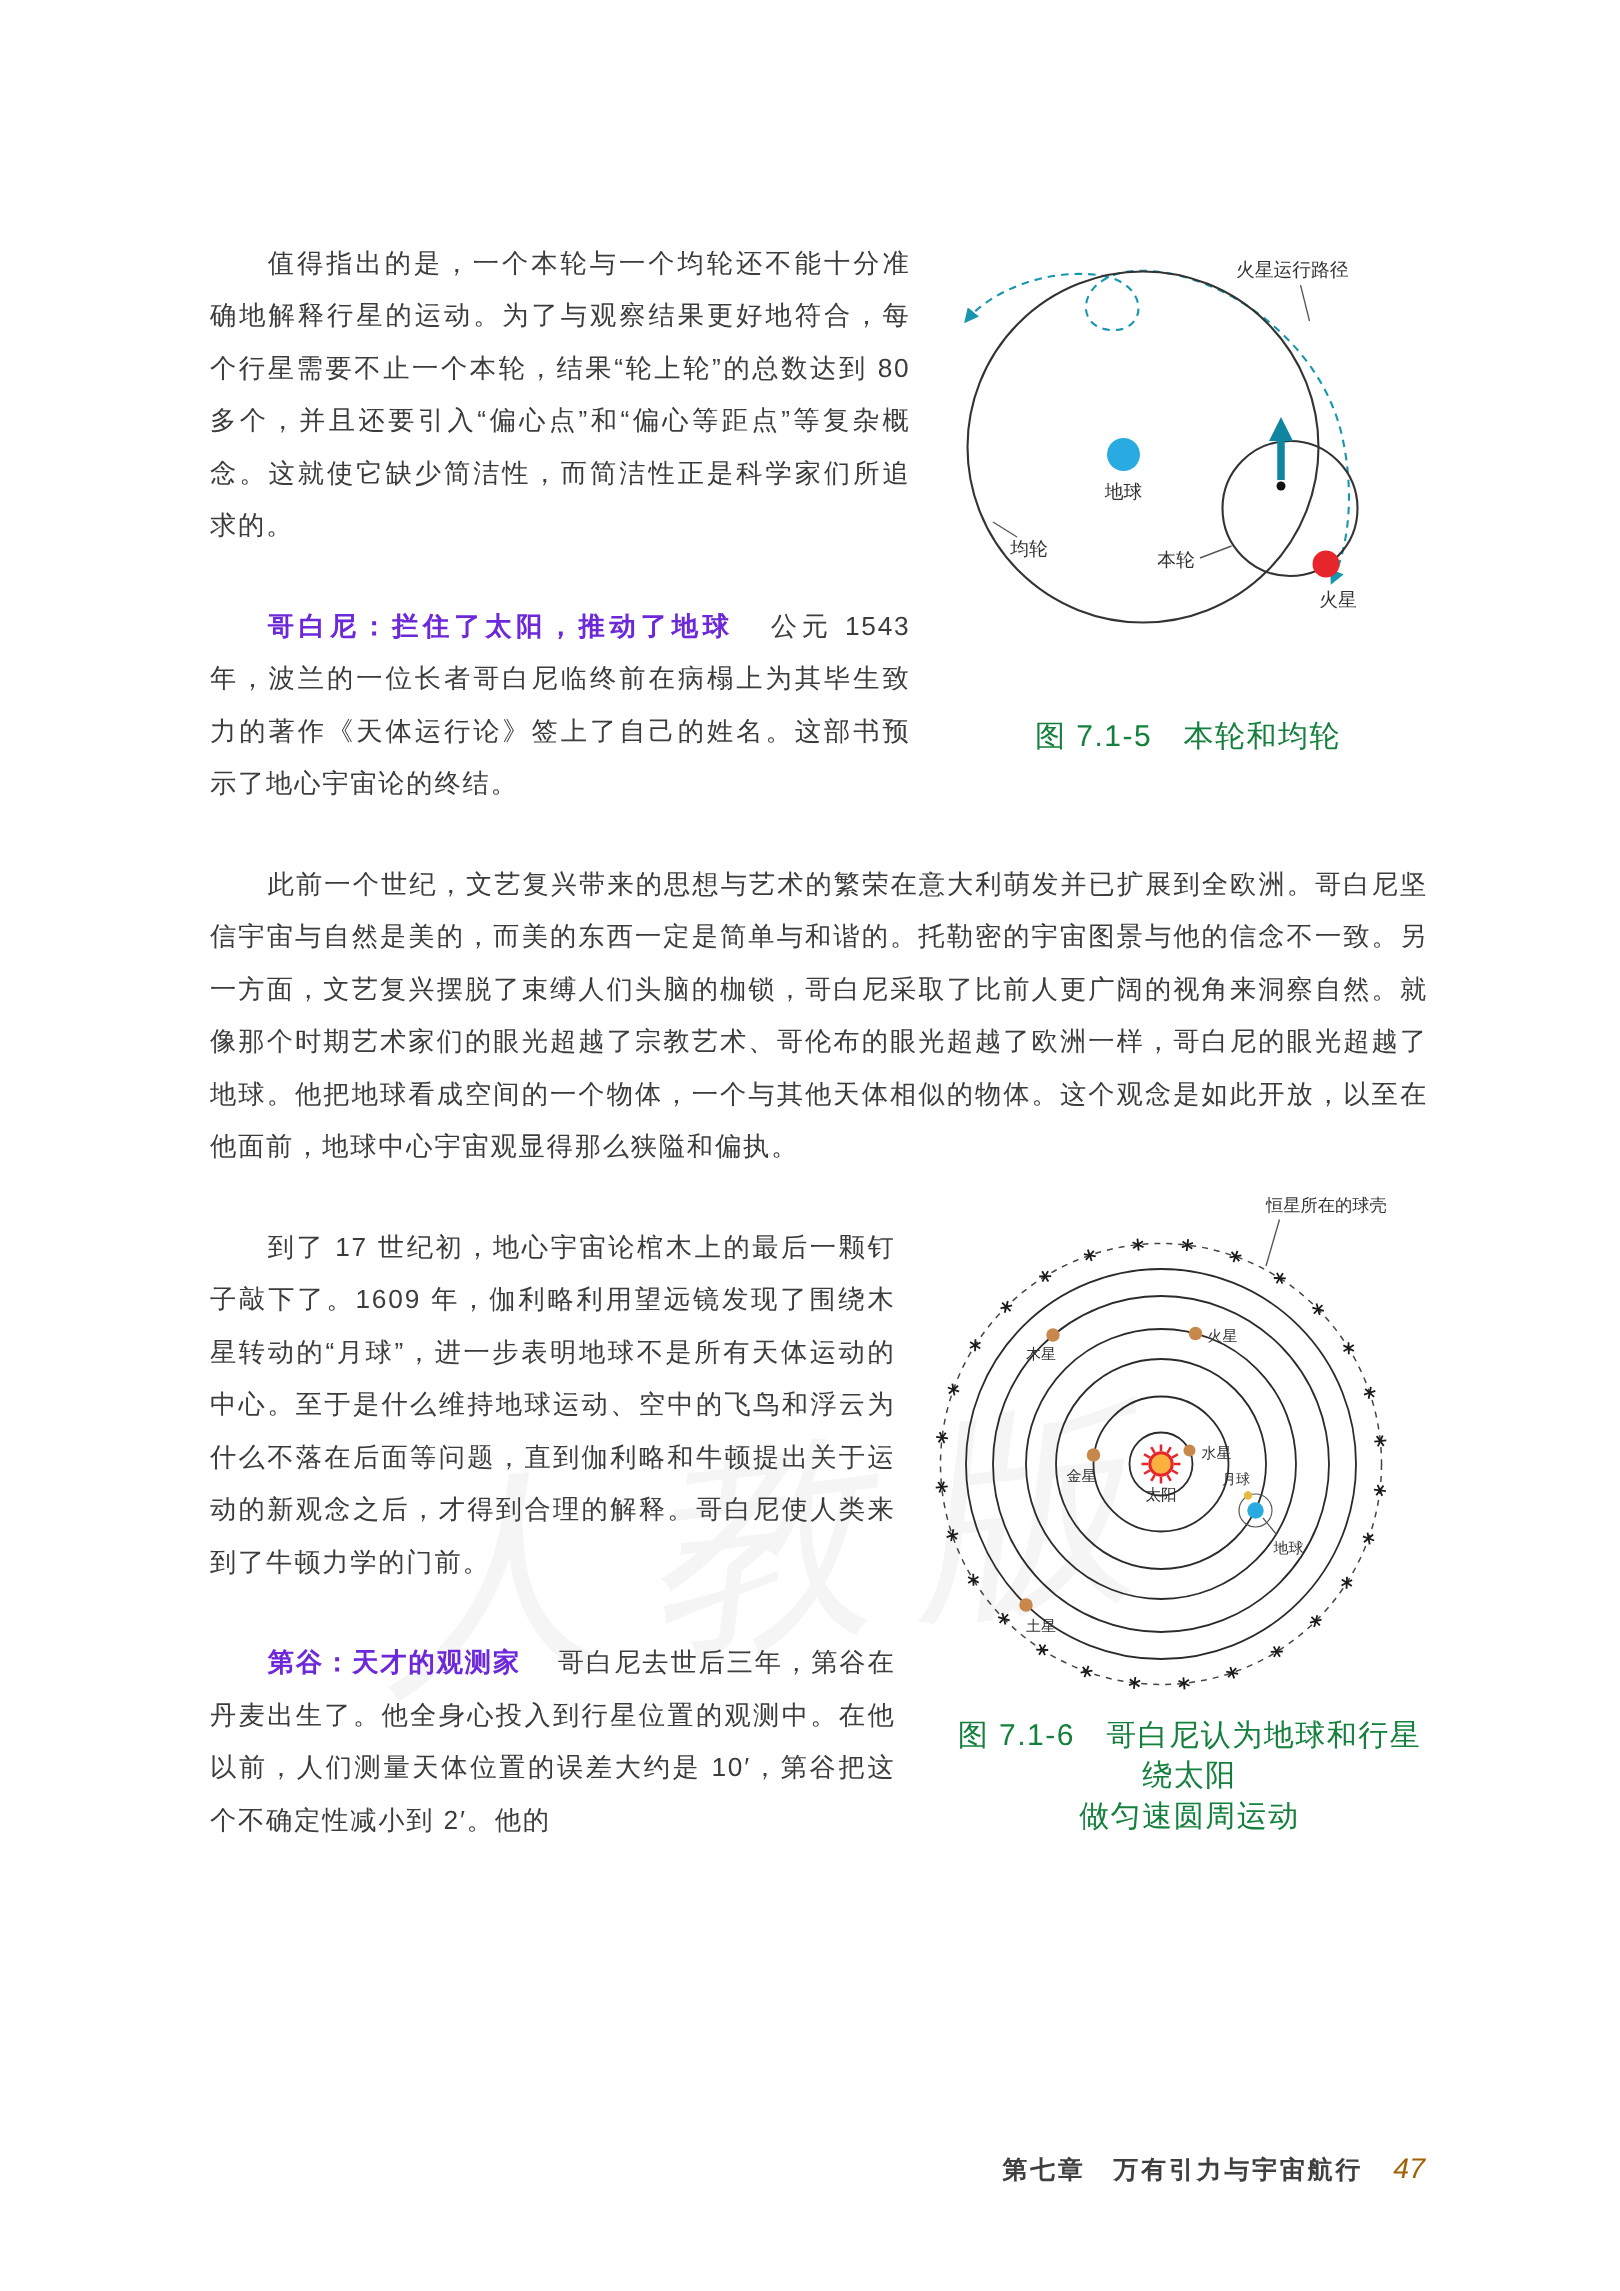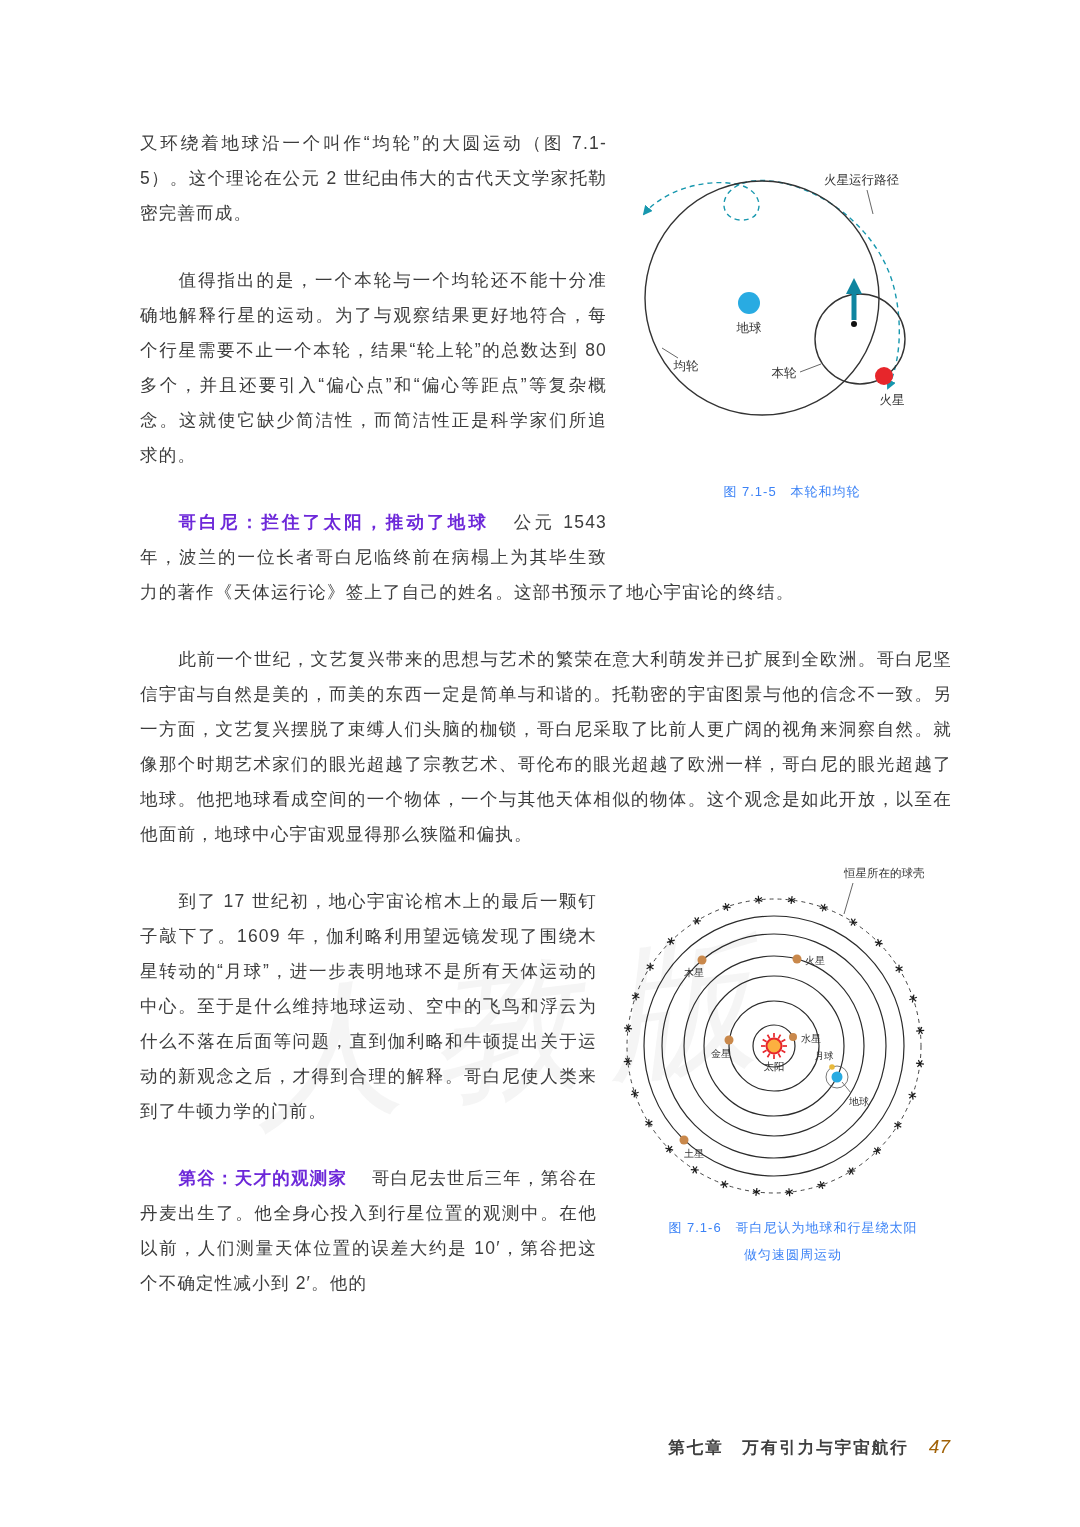--- a/index.html
+++ b/index.html
@@ -15,21 +15,21 @@
     font-size:17.5px; line-height:35px; letter-spacing:1.2px;
     color:#3c3c3c; text-align:justify;
   }
   .indent { text-indent:2.2em;margin-top:32px; }
   .para .lead { color:#6d28d9; font-weight:bold; padding-right:1.4em; }
   figure { margin:0; }
   .fig-right { float:right; }
   #fig715 { width:320px; margin:38px 0 56px 25px; }
   #fig716 { width:330px; margin:4px 0 1px 25px; }
   .fig-caption {
-    font-size:13px; line-height:27px; color:#3b82f6; letter-spacing:1px;
+    font-size:20px; line-height:27px; color:#15803d; letter-spacing:1px;
   }
   #fig715 .fig-caption { text-align:center; margin-top:14px; }
   #fig716 .fig-caption { text-align:center; padding-left:12px; margin-top:10px; }
   svg { display:block; }
   svg text { font-family:"Liberation Sans","DejaVu Sans",sans-serif; fill:#333; }
   .footer {
     position:absolute; top:1436px; right:130px; z-index:2;
     display:flex; align-items:baseline; gap:20px;
   }
   .footer .chapter { font-size:16.5px; color:#3f3f3f; letter-spacing:2px;font-weight:bold; }
@@ -77,21 +77,20 @@
         <line x1="46" y1="194" x2="30" y2="184" stroke="#555" stroke-width="0.9"></line>
         <text x="54" y="206" font-size="12.5" text-anchor="middle">均轮</text>
         <line x1="168" y1="208" x2="189" y2="200" stroke="#555" stroke-width="0.9"></line>
         <text x="152" y="213" font-size="12.5" text-anchor="middle">本轮</text>
         <line x1="235" y1="26" x2="241" y2="50" stroke="#555" stroke-width="0.9"></line>
         <text x="192" y="20" font-size="12.5" text-anchor="start">火星运行路径</text>
       </svg>
       <figcaption class="fig-caption">图 7.1-5　本轮和均轮</figcaption>
     </figure>
 
-    <p class="para">又环绕着地球沿一个叫作“均轮”的大圆运动（图 7.1-5）。这个理论在公元 2 世纪由伟大的古代天文学家托勒密完善而成。</p>
     <p class="para indent">值得指出的是，一个本轮与一个均轮还不能十分准确地解释行星的运动。为了与观察结果更好地符合，每个行星需要不止一个本轮，结果“轮上轮”的总数达到 80 多个，并且还要引入“偏心点”和“偏心等距点”等复杂概念。这就使它缺少简洁性，而简洁性正是科学家们所追求的。</p>
     <p class="para indent">
       <strong class="lead">哥白尼：拦住了太阳，推动了地球</strong><span>公元 1543 年，波兰的一位长者哥白尼临终前在病榻上为其毕生致力的著作《天体运行论》签上了自己的姓名。这部书预示了地心宇宙论的终结。</span>
     </p>
     <p class="para indent">此前一个世纪，文艺复兴带来的思想与艺术的繁荣在意大利萌发并已扩展到全欧洲。哥白尼坚信宇宙与自然是美的，而美的东西一定是简单与和谐的。托勒密的宇宙图景与他的信念不一致。另一方面，文艺复兴摆脱了束缚人们头脑的枷锁，哥白尼采取了比前人更广阔的视角来洞察自然。就像那个时期艺术家们的眼光超越了宗教艺术、哥伦布的眼光超越了欧洲一样，哥白尼的眼光超越了地球。他把地球看成空间的一个物体，一个与其他天体相似的物体。这个观念是如此开放，以至在他面前，地球中心宇宙观显得那么狭隘和偏执。</p>
 
     <figure id="fig716" class="fig-right">
       <svg width="330" height="348" viewBox="0 0 330 348">
 
         <circle cx="152" cy="190" r="147" fill="none" stroke="#444" stroke-width="1" stroke-dasharray="4 4"></circle>

